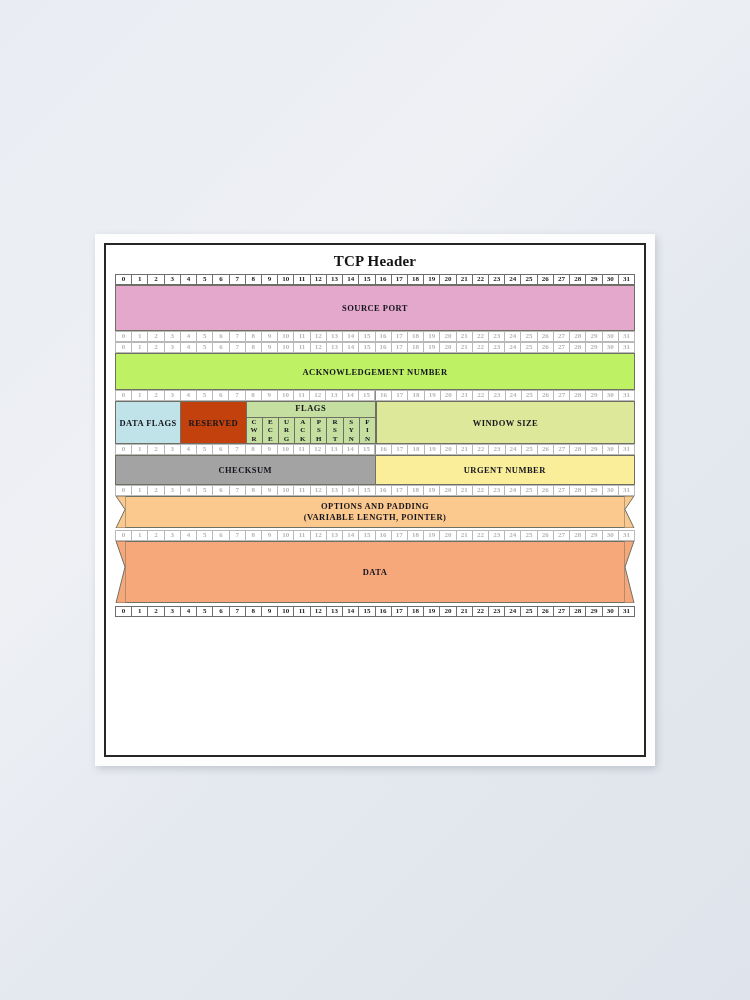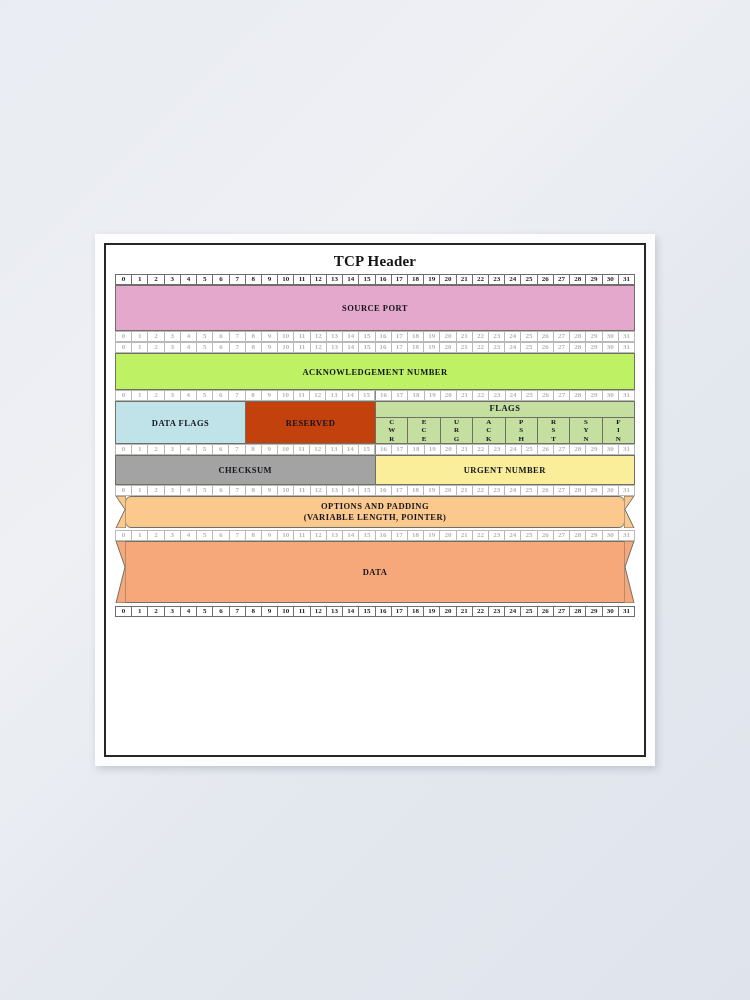--- a/index.html
+++ b/index.html
@@ -406,20 +406,21 @@
                   <span>N</span>
                 </div>
                 <div class="flag">
                   <span>F</span>
                   <span>I</span>
                   <span>N</span>
                 </div>
               </div>
           </div>
 
+          <div class="cell w16" style="background: rgb(221, 232, 154);">WINDOW SIZE</div>
         </div>
 
         <div class="ruler mid">
             <div class="tick">0</div>
             <div class="tick">1</div>
             <div class="tick">2</div>
             <div class="tick">3</div>
             <div class="tick">4</div>
             <div class="tick">5</div>
             <div class="tick">6</div>
@@ -484,21 +485,21 @@
             <div class="tick">25</div>
             <div class="tick">26</div>
             <div class="tick">27</div>
             <div class="tick">28</div>
             <div class="tick">29</div>
             <div class="tick">30</div>
             <div class="tick">31</div>
           </div>
 
         <div class="torn-wrap">
-          <div class="torn h-opt" style="background: rgb(251, 200, 141); border-radius: 6px;">
+          <div class="torn h-opt" style="background: rgb(251, 200, 141);">
             <span class="line">OPTIONS AND PADDING</span>
             <span class="line">(VARIABLE LENGTH, POINTER)</span>
           </div>
         <div class="notch" style="top: 0px; height: 32px; left: 0px;">
               <svg width="11" height="32" viewBox="0 0 11 32">
                 <path d="M11 0 L1 0 L10 13.4 L1 32 L11 32 Z" fill="rgb(251, 200, 141)" stroke="#6f6f63" stroke-width="1" stroke-linejoin="miter"></path>
               </svg>
             </div>
             <div class="notch" style="top: 0px; height: 32px; right: 0px;">
               <svg width="11" height="32" viewBox="0 0 11 32">

